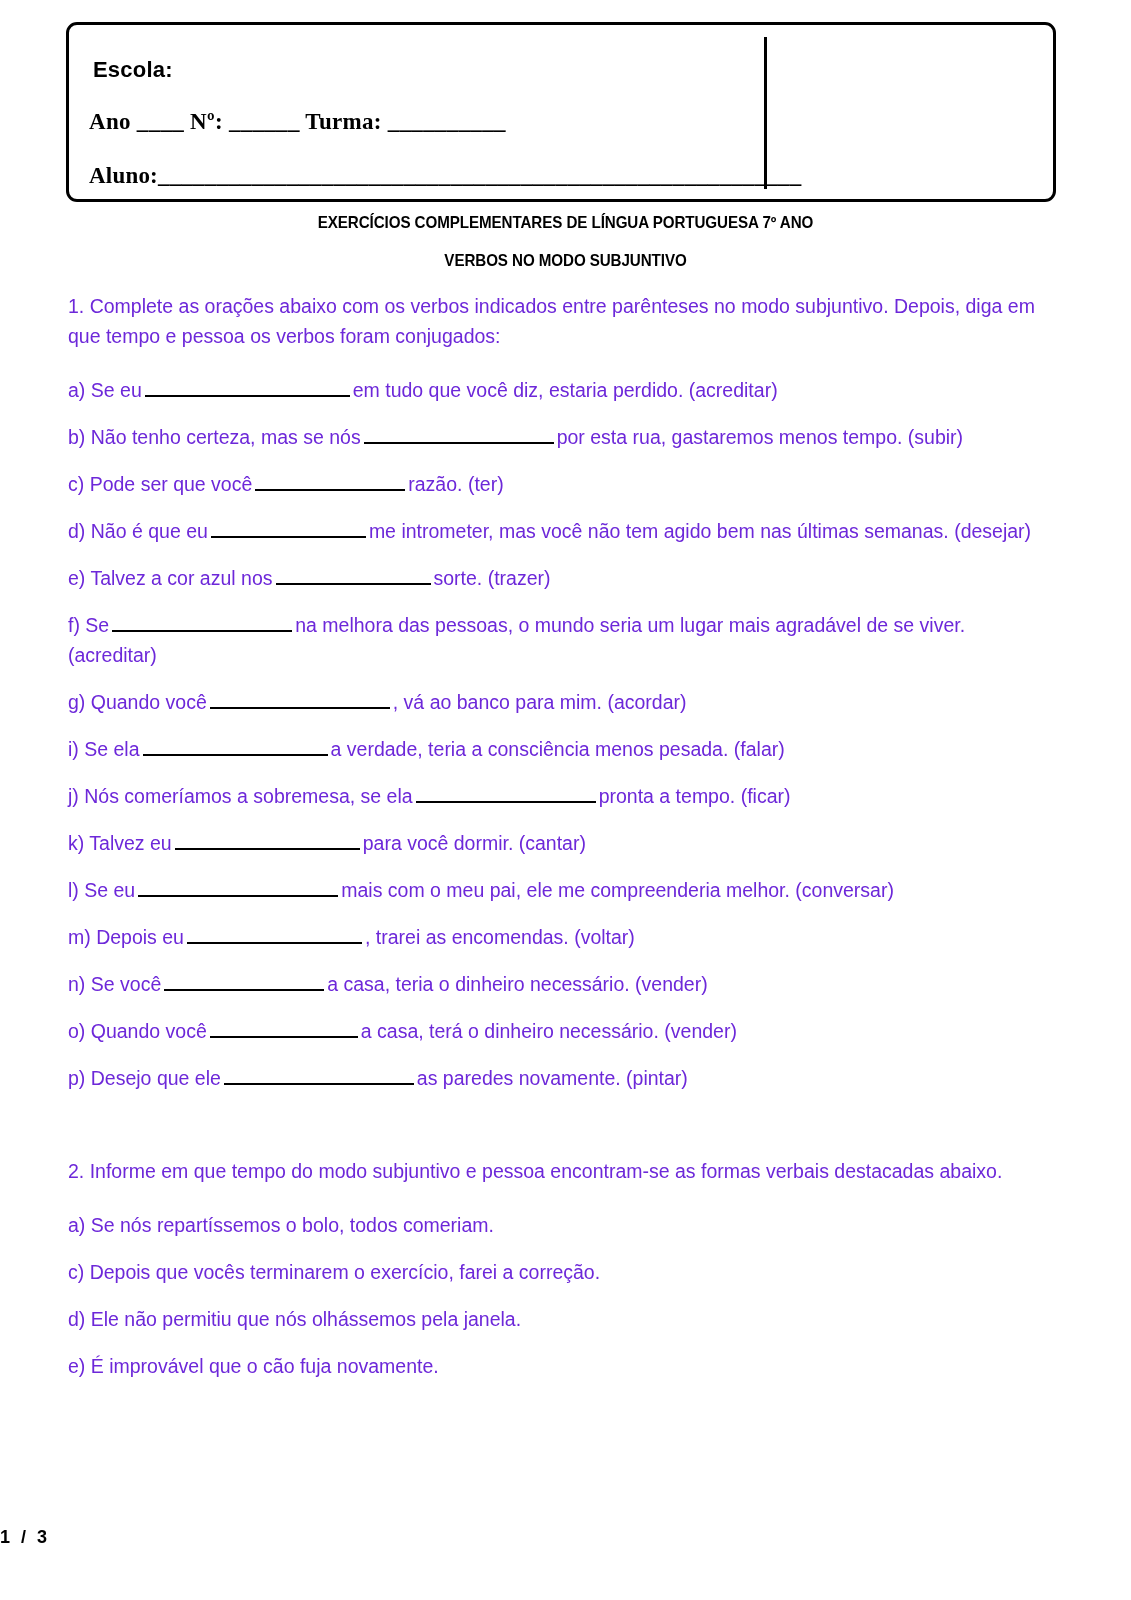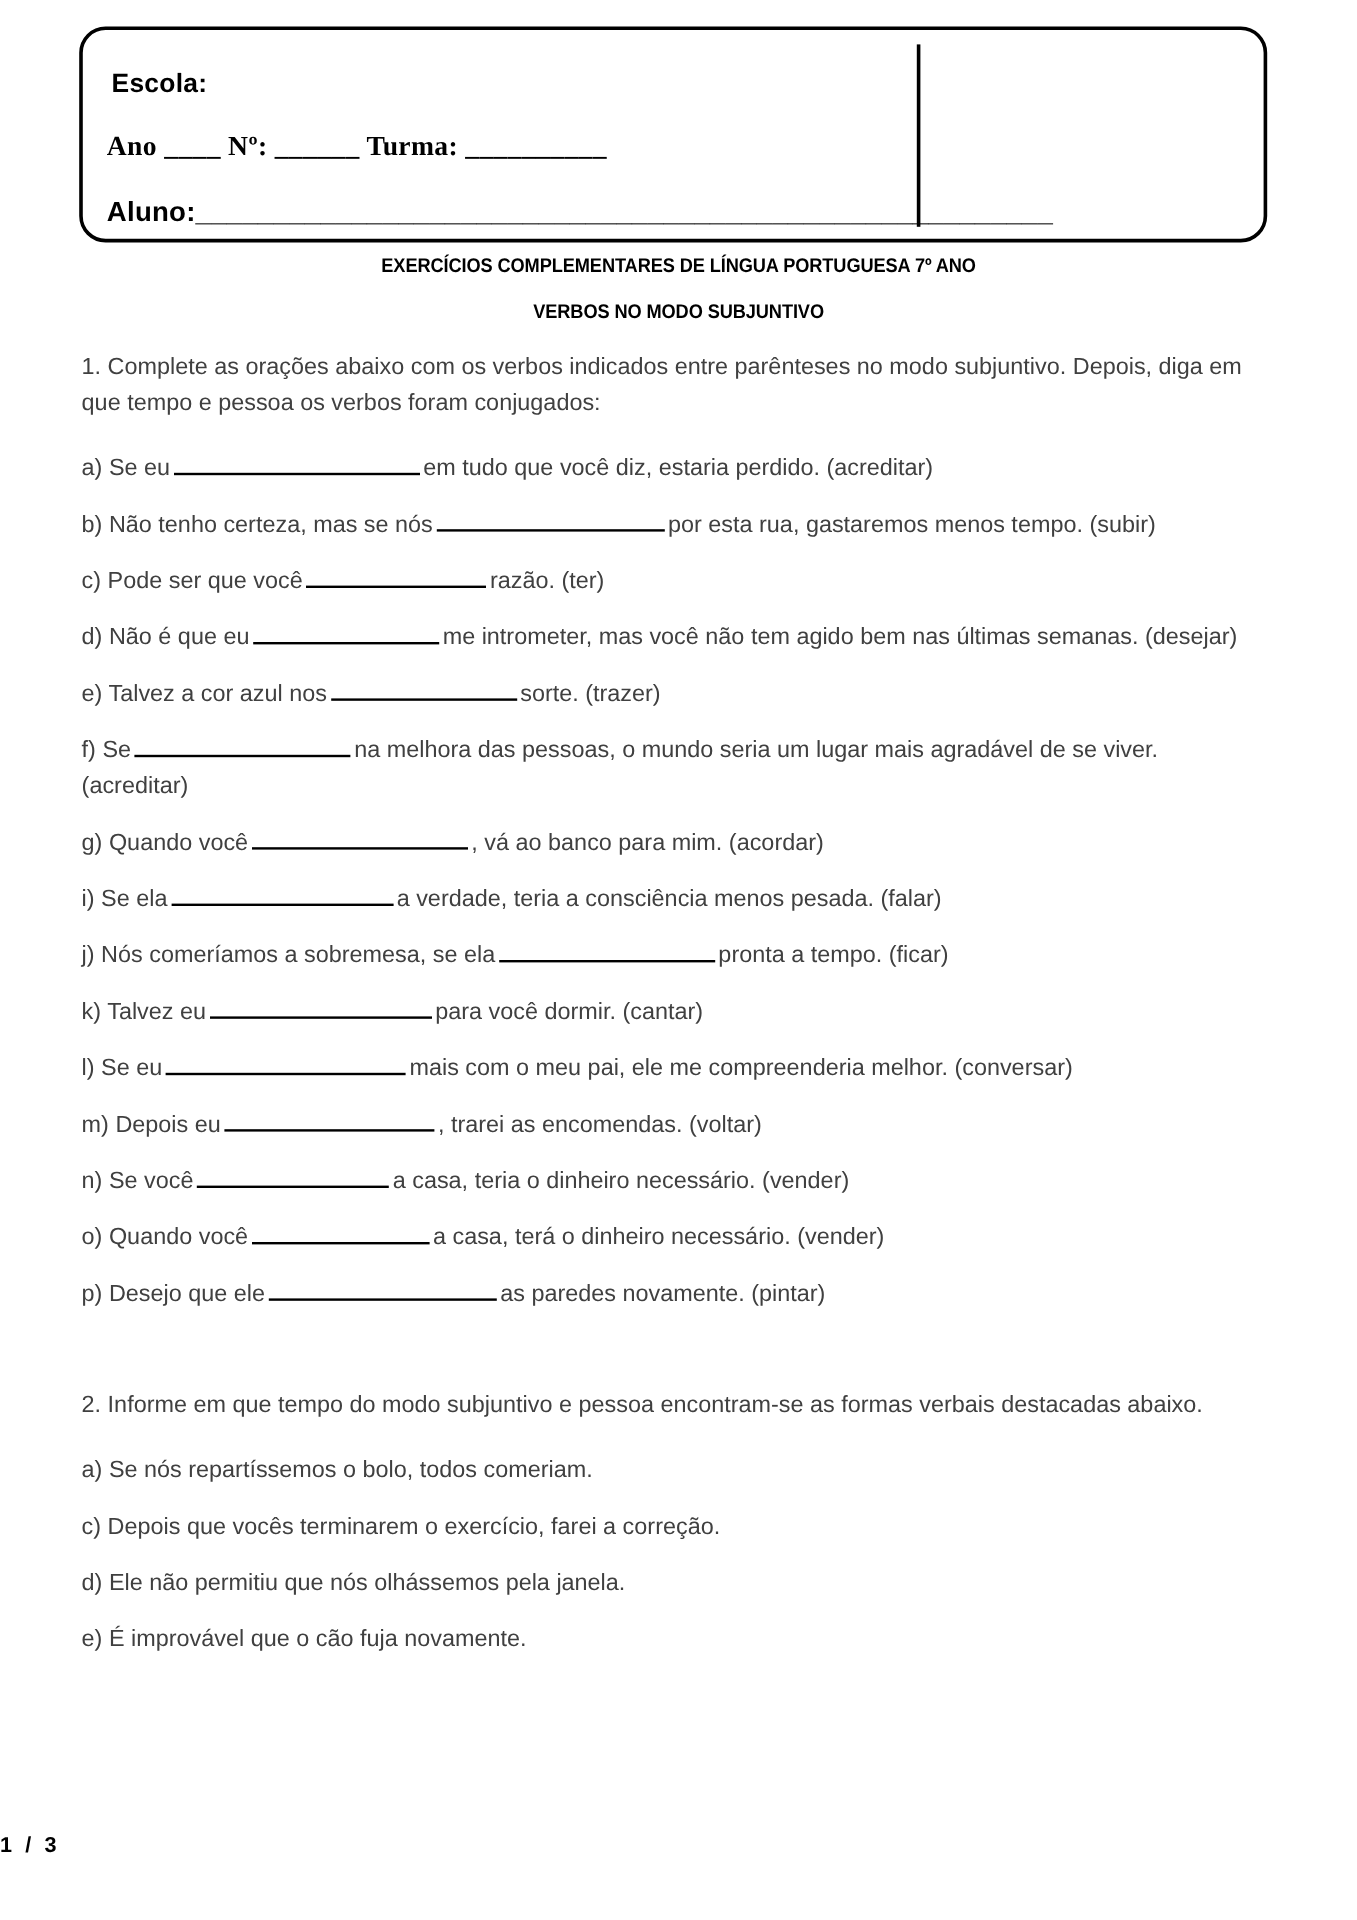--- a/index.html
+++ b/index.html
@@ -22,21 +22,21 @@
   }
 
   
   .header-box {
     position: absolute;
     left: 66px;
     top: 22px;
     width: 990px;
     height: 180px;
     border: 3px solid #000;
-    border-radius: 22px;
+    border-radius: 11px;
     box-sizing: border-box;
   }
 
   .header-left {
     position: absolute;
     left: 0;
     top: 0;
     width: 686px;
     height: 100%;
   }
@@ -78,21 +78,21 @@
     font-weight: bold;
     font-size: 23px;
     white-space: nowrap;
     letter-spacing: 0.3px;
   }
 
   .lbl-aluno-line {
     position: absolute;
     left: 20px;
     top: 138px;
-    font-family: Liberation Sans, sans-serif;
+    font-family: Liberation Serif, serif;
     font-weight: bold;
     font-size: 23px;
     white-space: nowrap;
     letter-spacing: 0.2px;
   }
 
   .lbl-data-line {
     position: absolute;
     left: 65px;
     top: 48px;
@@ -157,21 +157,21 @@
     position: absolute;
     left: 68px;
     top: 291px;
     width: 970px;
   }
 
   .para {
     font-family: "Liberation Sans", sans-serif;
     font-size: 19.5px;
     line-height: 30px;
-    color: #404040;
+    color: #6d28d9;
     transform-origin: left top;
     margin: 0 0 17px 0;
     text-align: left;
   }
 
   .para.instr {
     margin-bottom: 24px;
   }
 
   .gap-block {

